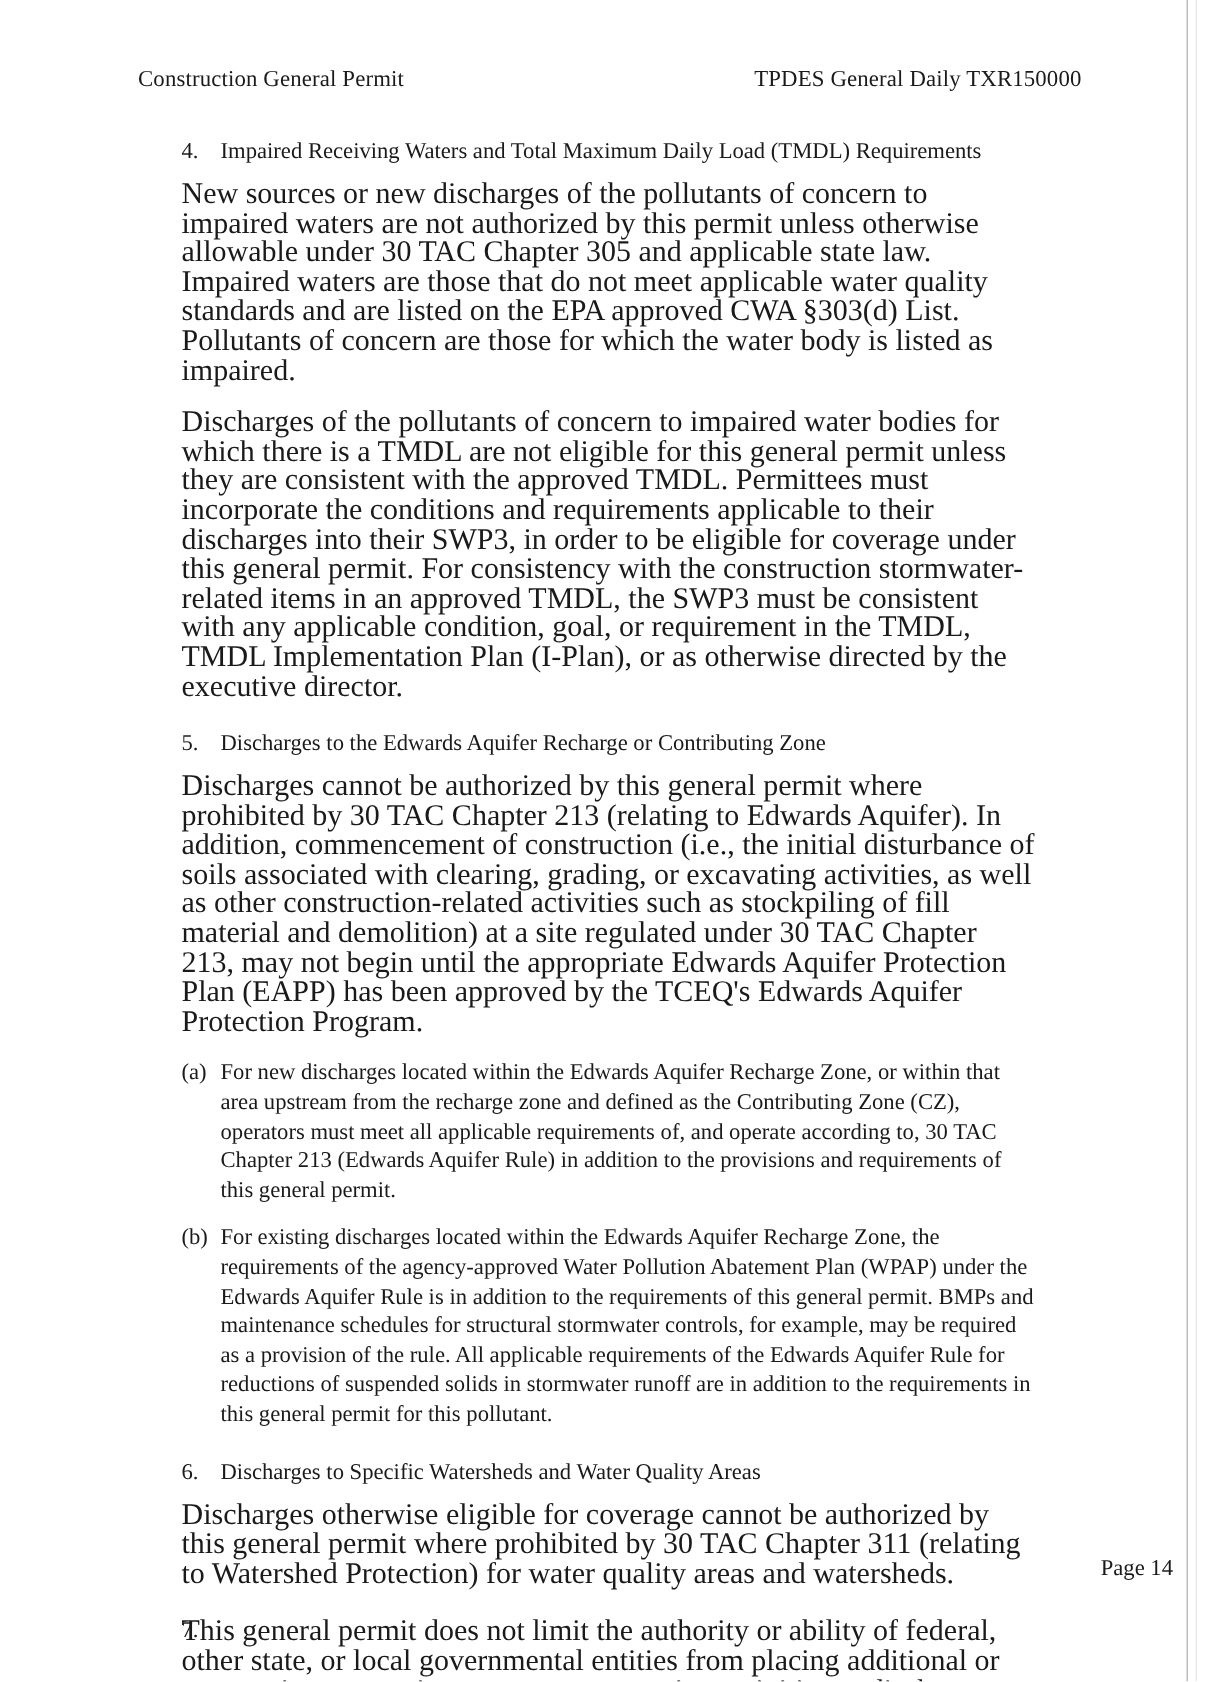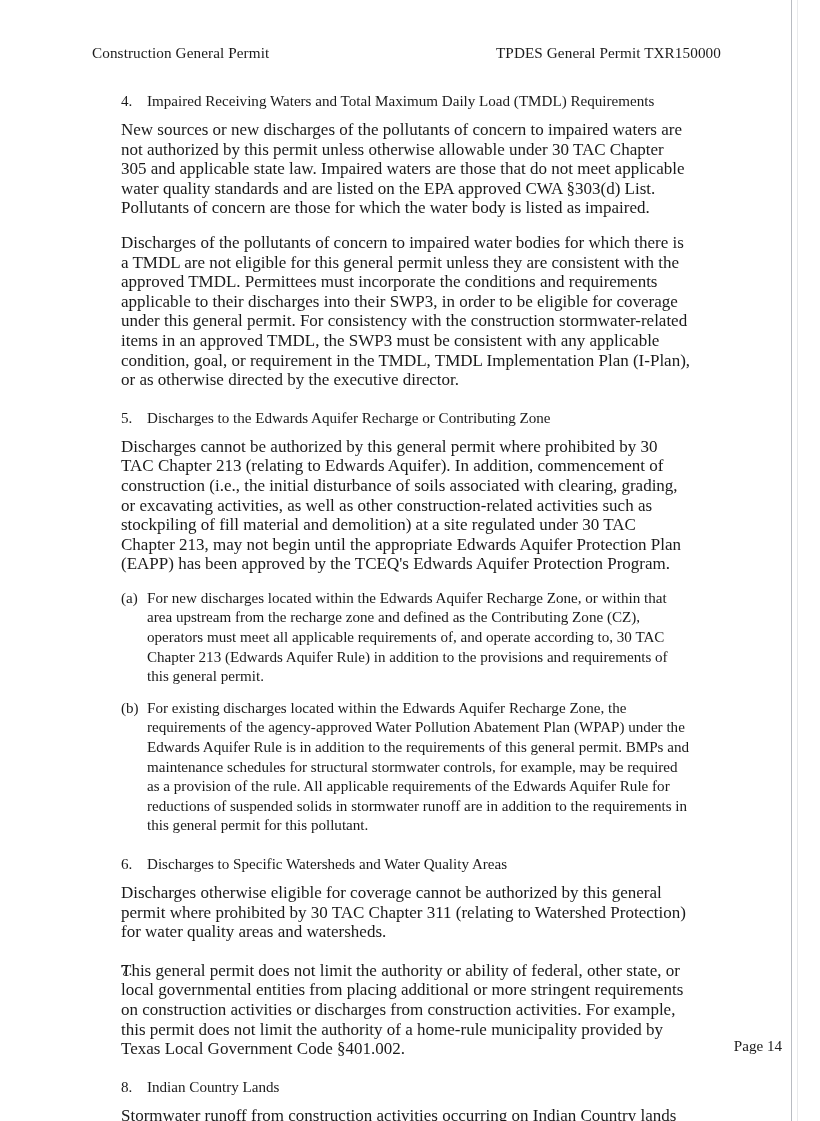--- a/index.html
+++ b/index.html
@@ -71,21 +71,21 @@
     color: #1a1a1a;
     white-space: nowrap;
   }
   .section-heading .num {
     position: absolute;
     left: 0;
     top: 0;
   }
 
   p.body-para {
-    font-size: 17px;
+    font-size: 20px;
     line-height: 19.6px;
     margin: 0 0 15px 0;
     text-align: left;
     color: #1a1a1a;
   }
   p.body-para:last-child {
     margin-bottom: 0;
   }
 
   .sub-item {
@@ -119,21 +119,21 @@
 </head>
 <body>
 
 <div class="page">
 
   <div class="page-edge-rule"></div>
   <div class="page-edge-rule-2"></div>
 
   <div class="running-head">
     <span class="rh-left">Construction General Permit</span>
-    <span class="rh-right">TPDES General Permit TXR150000</span>
+    <span class="rh-right">TPDES General Daily TXR150000</span>
   </div>
 
   <div class="content">
 
     <div class="section-heading">
       <span class="num">4.</span><span>Impaired Receiving Waters and Total Maximum Daily Load (TMDL) Requirements</span>
     </div>
     <p class="body-para">New sources or new discharges of the pollutants of concern to impaired waters are not authorized by this permit unless otherwise allowable under 30 TAC Chapter 305 and applicable state law.  Impaired waters are those that do not meet applicable water quality standards and are listed on the EPA approved CWA §303(d) List. Pollutants of concern are those for which the water body is listed as impaired.</p>
     <p class="body-para">Discharges of the pollutants of concern to impaired water bodies for which there is a TMDL are not eligible for this general permit unless they are consistent with the approved TMDL.  Permittees must incorporate the conditions and requirements applicable to their discharges into their SWP3, in order to be eligible for coverage under this general permit.  For consistency with the construction stormwater-related items in an approved TMDL, the SWP3 must be consistent with any applicable condition, goal, or requirement in the TMDL, TMDL Implementation Plan (I-Plan), or as otherwise directed by the executive director.</p>
 

